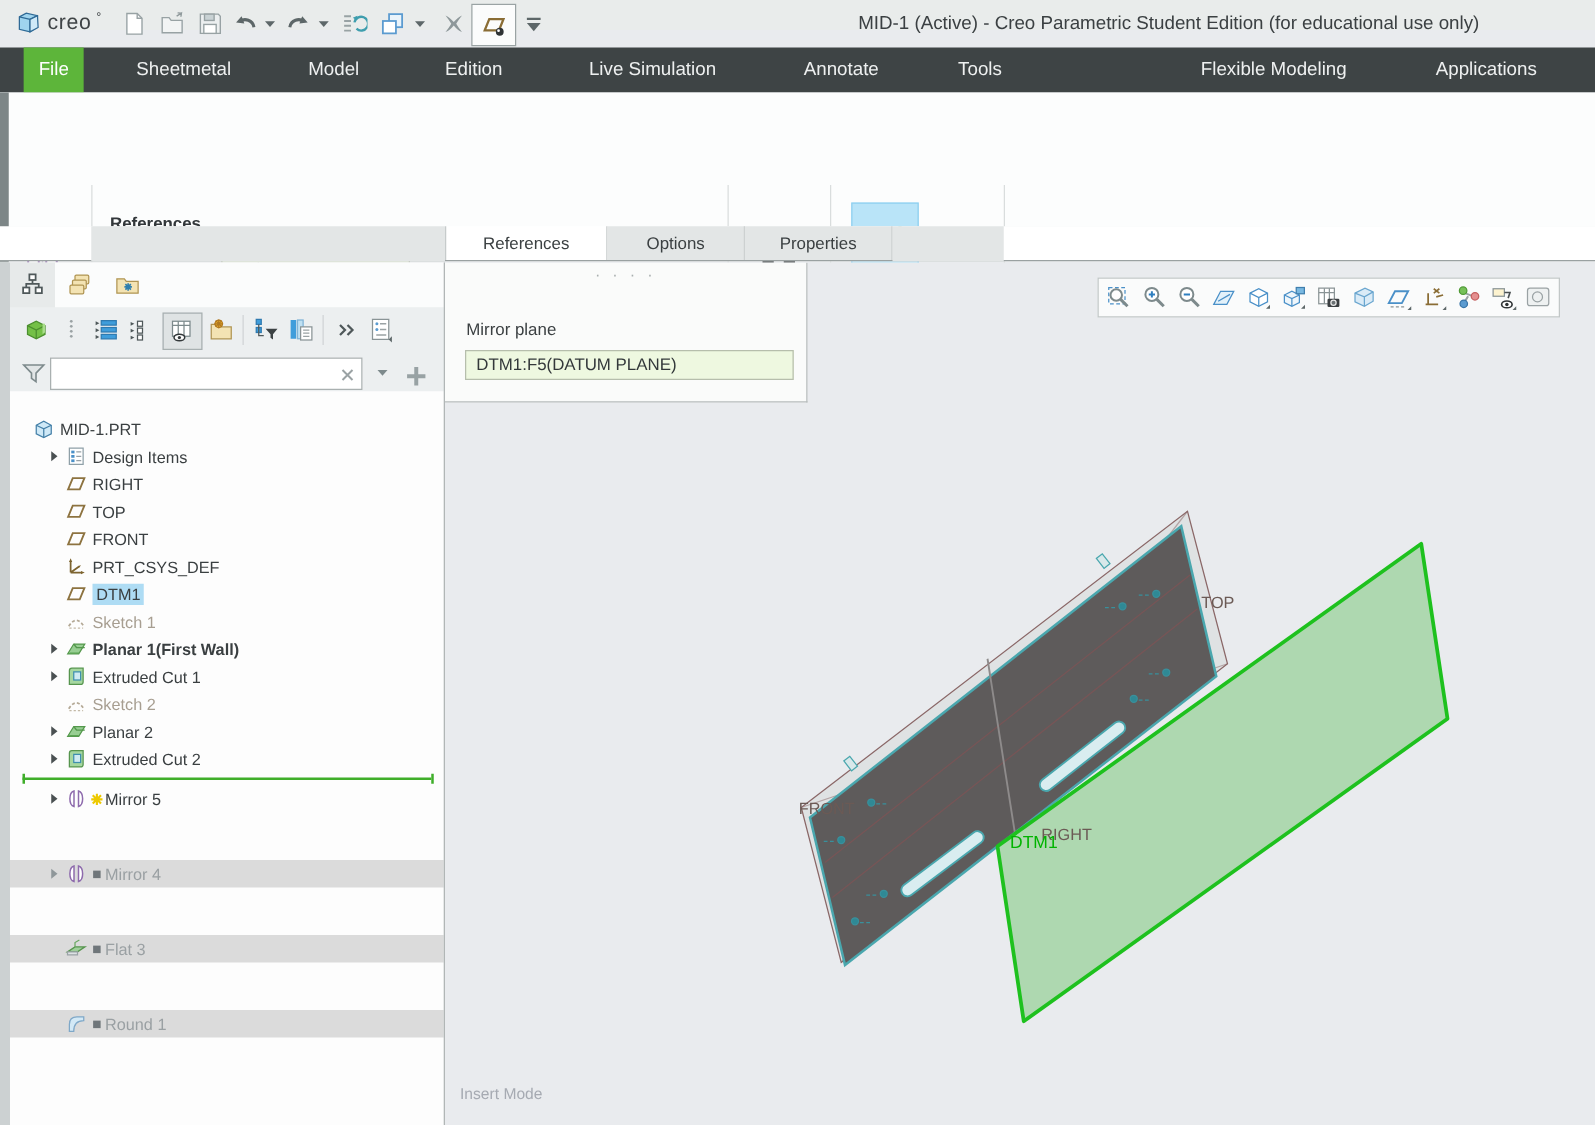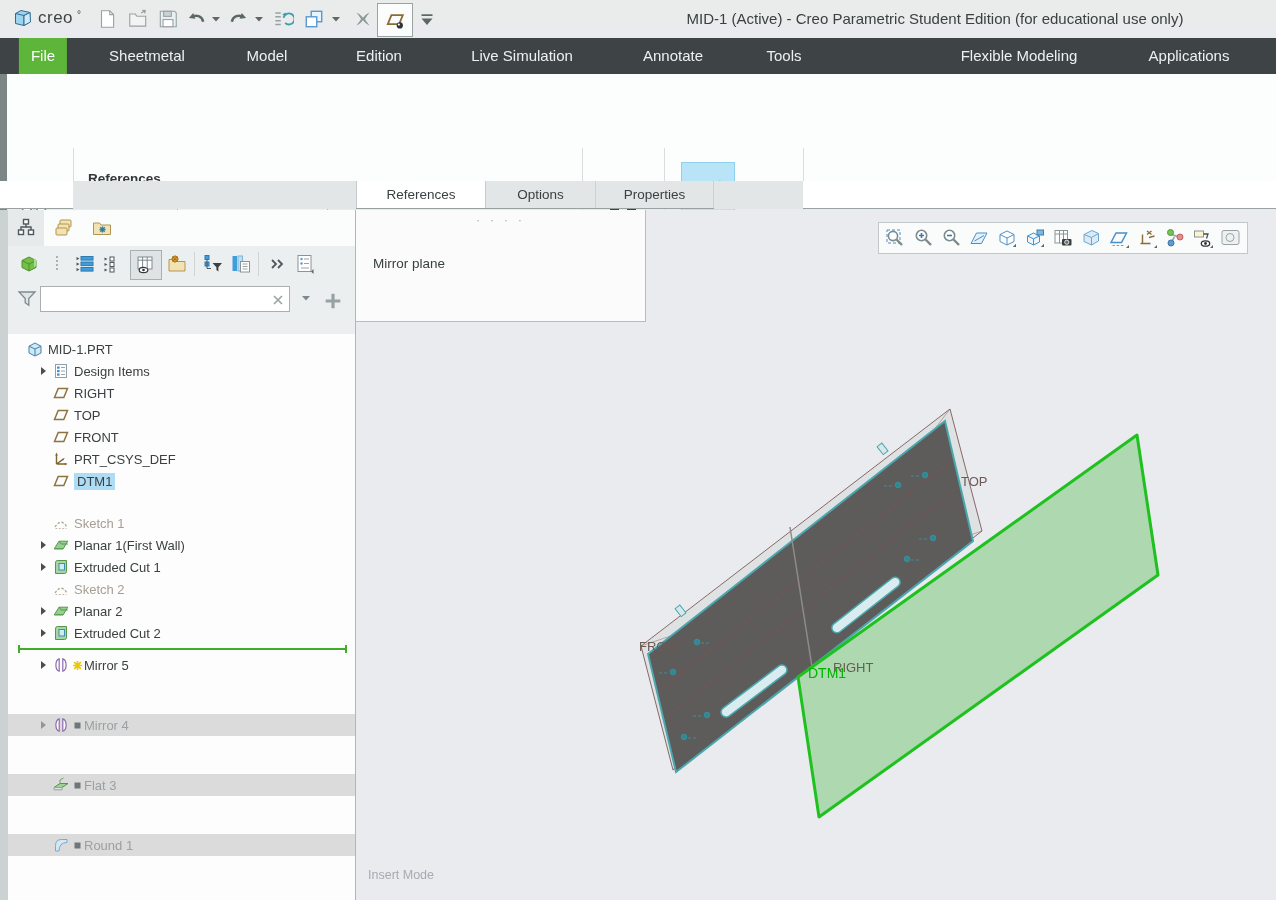--- a/index.html
+++ b/index.html
@@ -55,21 +55,21 @@
   .srow1 .whitetab{position:absolute;left:36px;top:0;right:0;height:36px;background:#fbfcfc;}
   .srow2{position:absolute;left:8px;top:36px;width:347px;height:36px;background:#eceff0;}
   .srow3{position:absolute;left:8px;top:72px;width:347px;height:36px;background:#eceff0;}
   .sic{position:absolute;width:22px;height:22px;}
   .sic svg{width:22px;height:22px;}
   .sic.sel{border:1px solid #a8b0b1;background:#dfe3e4;width:30px;height:28px;display:flex;align-items:center;justify-content:center;}
   .sdiv{position:absolute;width:1px;height:24px;background:#cfd4d5;top:6px;}
   .search{position:absolute;left:32px;top:4px;width:250px;height:26px;background:#fff;border:1px solid #a9b0b0;box-sizing:border-box;}
   .search input{position:absolute;left:4px;top:2px;width:218px;height:20px;border:none;outline:none;font-size:13px;background:transparent;}
   .search .clr{position:absolute;right:4px;top:6px;width:14px;height:14px;}
-  .tree{position:absolute;left:8px;top:124px;width:347px;bottom:0;background:#fdfdfd;padding-top:4px;box-sizing:border-box;}
+  .tree{position:absolute;left:8px;top:103px;width:347px;bottom:0;background:#fdfdfd;padding-top:19px;box-sizing:border-box;}
   .trow{height:22px;display:flex;align-items:center;font-size:13px;color:#3a3f41;white-space:nowrap;}
   .trow.suppbg{background:#dbdbdb;margin-top:38px;}
   .trow .arrow{width:0;height:0;border-left:5px solid #4a5052;border-top:4px solid transparent;border-bottom:4px solid transparent;margin:0 6px 0 5px;}
   .trow .arrow.none{border-left-color:transparent;}
   .trow .arrow.gray{border-left-color:#8f979a;}
   .trow .ticon{width:18px;height:18px;margin-right:4px;flex:0 0 18px;}
   .trow .ticon svg{width:18px;height:18px;}
   .trow .badge{width:11px;height:11px;margin:0 1px 0 -2px;}
   .trow .badge svg{width:11px;height:11px;}
   .trow .lbl.selected{background:#aedcf4;padding:1px 3px;}
@@ -469,31 +469,31 @@
           </div>
           <div class="trow" style="padding-left: 28px;">
             <span class="arrow none"></span>
             <span class="ticon">
               <svg viewBox="0 0 18 18">
                 <path d="M2.5 13.5 6.2 4.5h9.3l-3.7 9z" fill="none" stroke="#8d7340" stroke-width="1.5"></path>
               </svg>
             </span>
             <span class="lbl selected">DTM1</span>
           </div>
-          <div class="trow sketchy grayed" style="padding-left: 28px; margin-top: 20px;">
+          <div class="trow sketchy grayed" style="padding-left: 28px;">
             <span class="arrow none"></span>
             <span class="ticon">
               <svg viewBox="0 0 18 18">
                 <path d="M3 13Q9 3.5 15 13" fill="none" stroke="#b4a996" stroke-width="1.4" stroke-dasharray="2.4 1.8"></path>
                 <path d="M3.5 14.5h11" stroke="#c3b9a6" stroke-dasharray="1.8 1.6"></path>
               </svg>
             </span>
             <span class="lbl">Sketch 1</span>
           </div>
-          <div class="trow" style="padding-left: 28px;">
+          <div class="trow" style="padding-left: 28px; font-weight: bold;">
             <span class="arrow"></span>
             <span class="ticon">
               <svg viewBox="0 0 18 18">
                 <path d="M2.2 13 7 5.2h8.8L11 13z" fill="#97ce92" stroke="#54984c"></path>
                 <path d="M7 5.2 9.2 8h6.6" fill="none" stroke="#54984c"></path>
                 <path d="M2.2 13l2-1h7l-.6 1z" fill="#5aa352"></path>
               </svg>
             </span>
             <span class="lbl">Planar 1(First Wall)</span>
           </div>
@@ -759,16 +759,17 @@
         <div class="gic">
           <svg viewBox="0 0 22 22">
             <rect x="2" y="3.5" width="17" height="14" rx="2" fill="#eef1f1" stroke="#9aa2a4"></rect>
             <circle cx="10" cy="10.5" r="4" fill="none" stroke="#9aa2a4"></circle>
           </svg>
         </div>
       </div>
     <div class="refpanel">
       <div class="dots">· · · ·</div>
       <div class="rp-label">Mirror plane</div>
+      <div class="rp-field">DTM1:F5(DATUM PLANE)</div>
     </div>
     <div class="insertmode">Insert Mode</div>
   </div>
 </div>
 
 </body></html>

